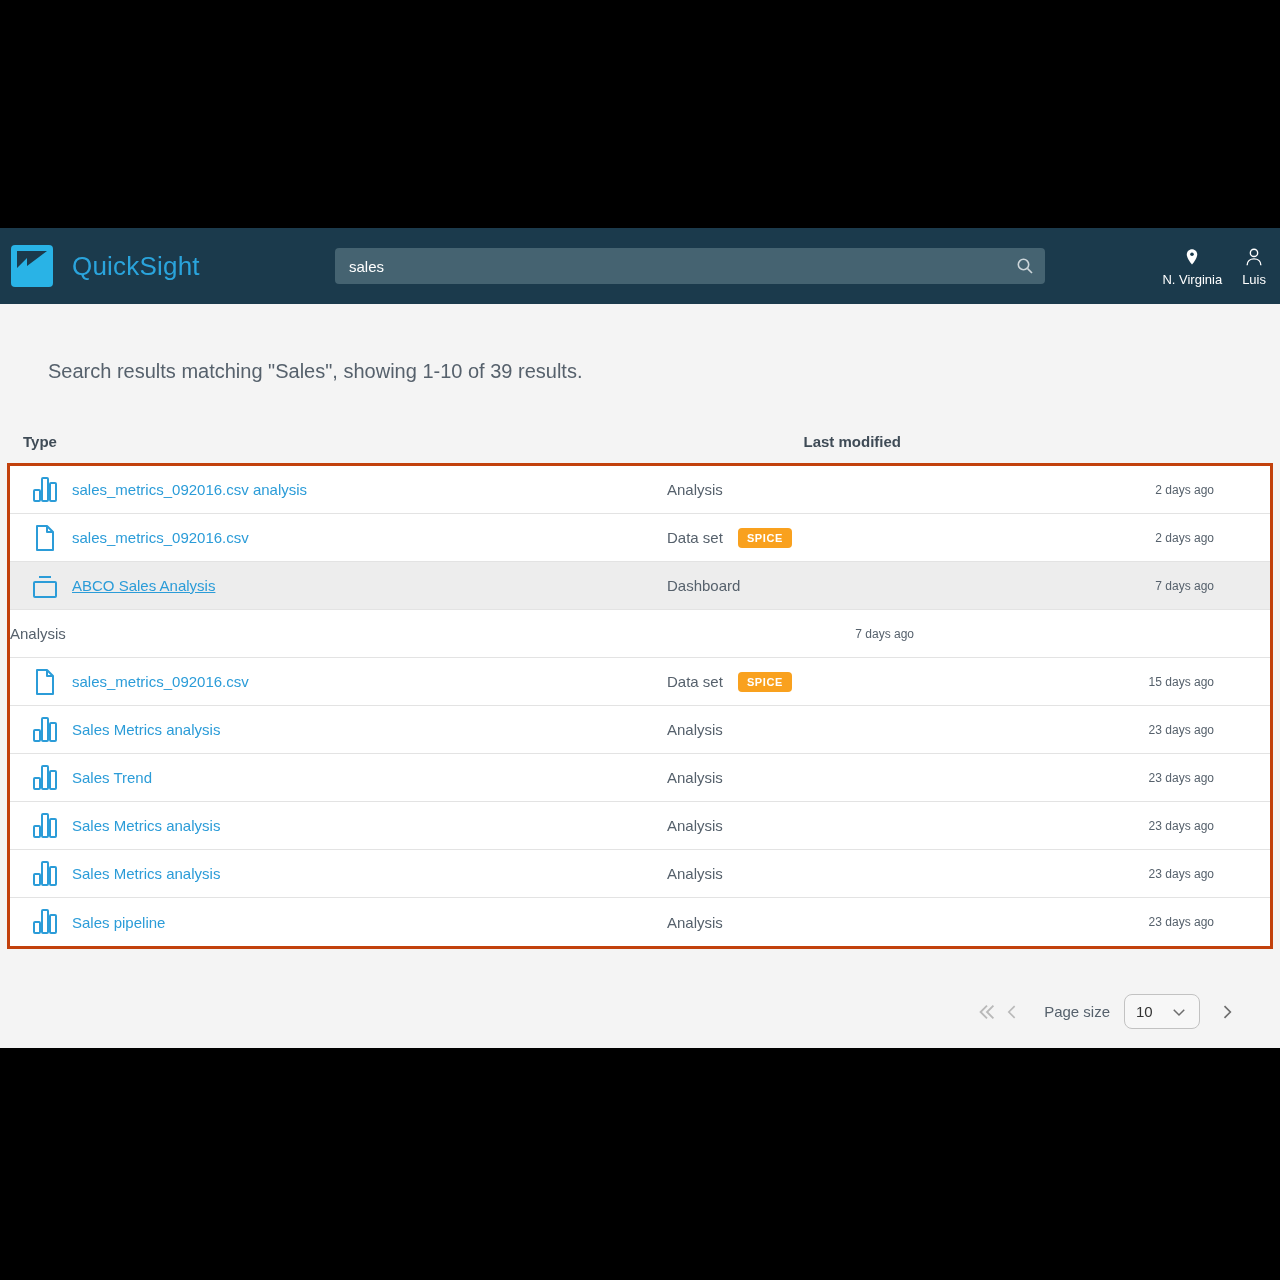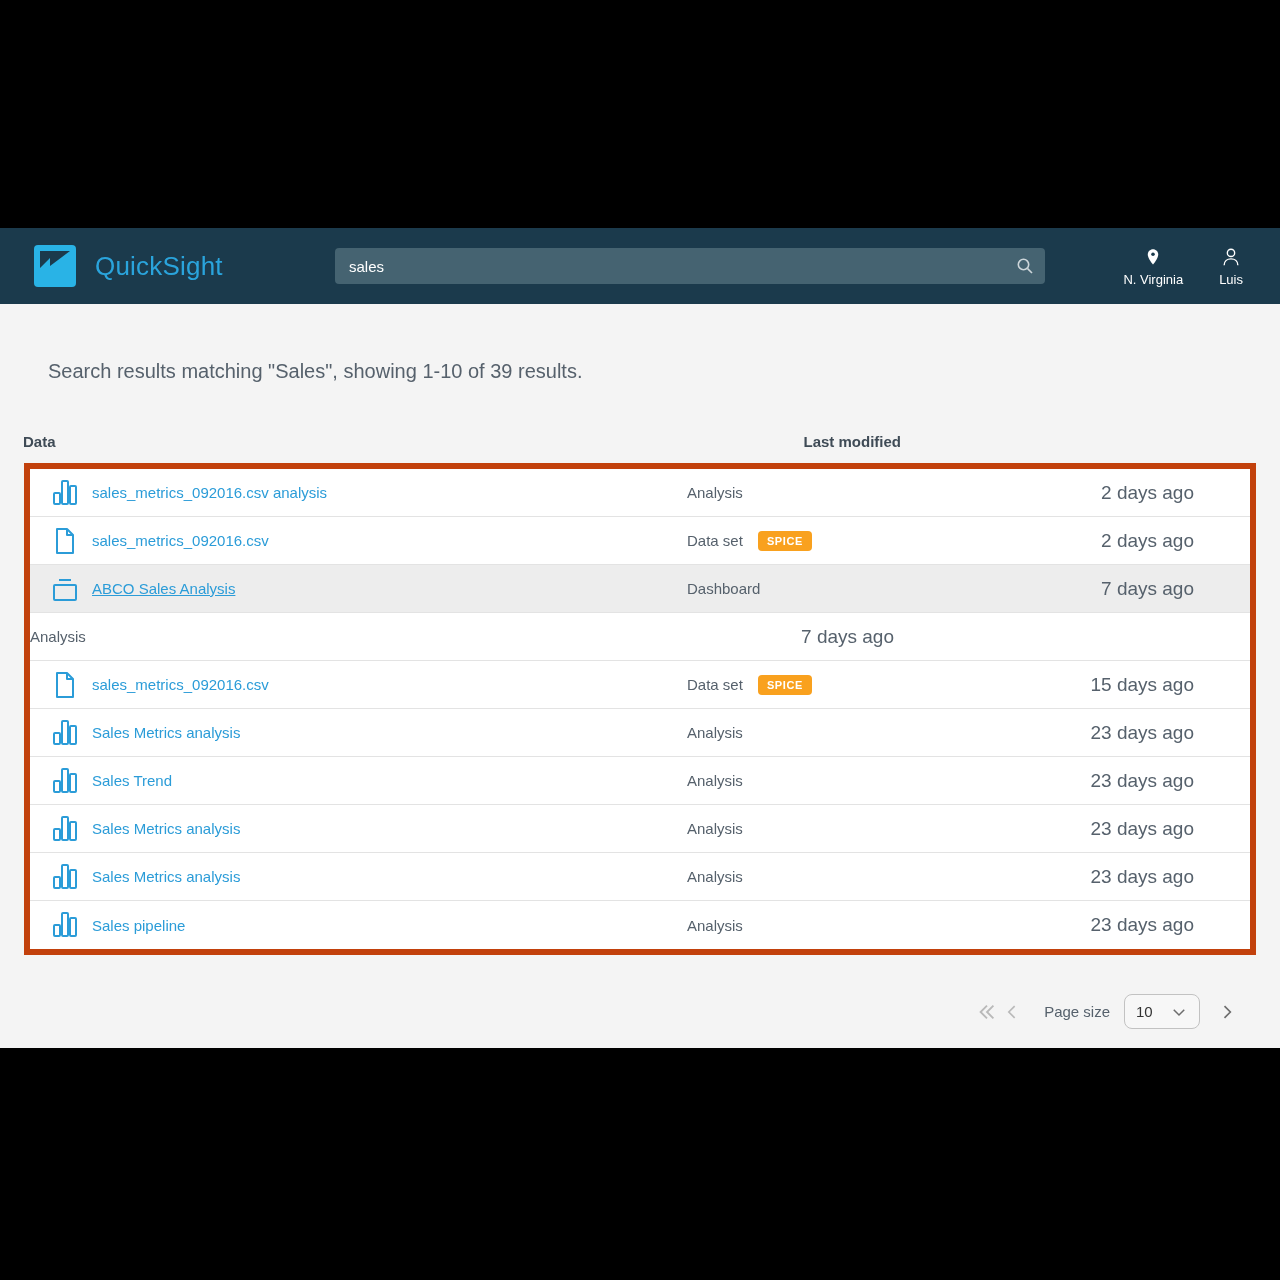--- a/index.html
+++ b/index.html
@@ -1,59 +1,59 @@
 <!DOCTYPE html>
 <html><head>
 <meta charset="utf-8">
 <style>
   * { margin:0; padding:0; box-sizing:border-box; }
   html,body { width:1280px; height:1280px; background:#000; overflow:hidden;
               font-family:"Liberation Sans", sans-serif; }
   .viewport { position:absolute; top:228px; left:0; width:1280px; height:820px; }
 
   
-  .navbar { height:76px; background:#1b3a4c; display:flex; align-items:center; padding:0 33px; }
+  .navbar { height:76px; background:#1b3a4c; display:flex; align-items:center; padding:0 10px; }
   .logo-box { width:44px; height:44px; flex:0 0 auto; }
   .brand { color:#2aa4dc; font-size:26px; margin-left:18px; letter-spacing:.2px; }
   .search-wrap { position:absolute; left:335px; width:710px; height:36px; top:20px; }
   .search-input { width:100%; height:100%; background:#456371; border:none; border-radius:4px;
                   color:#fff; font-size:15px; padding:0 40px 0 14px; outline:none;
                   font-family:"Liberation Sans", sans-serif; }
   .search-icon { position:absolute; right:10px; top:8px; width:20px; height:20px; cursor:pointer; }
-  .nav-right { margin-left:auto; display:flex; align-items:flex-start; gap:36px; padding-right:4px; }
+  .nav-right { margin-left:auto; display:flex; align-items:flex-start; gap:20px; padding-right:4px; }
   .nav-item { display:flex; flex-direction:column; align-items:center; color:#fff; cursor:pointer; }
   .nav-item .glyph { height:24px; display:flex; align-items:center; }
   .nav-item .lbl { font-size:13px; margin-top:3px; }
 
   
   .content { height:744px; background:#f4f4f4; position:relative; }
   .heading { padding:56px 26px 0 48px; font-size:20px; color:#56616c; }
 
   .table-header { margin:50px 23px 0; display:grid; grid-template-columns:657px 1fr 300px;
                   font-size:15px; font-weight:bold; color:#3f4b56; padding-bottom:13px; }
   .th-name { padding-left:58px; }
   .th-mod { text-align:right; padding-right:56px; }
 
-  .table { margin:0 24px; background:#fff; border:6px solid #c2410c; }
+  .table { margin:0 7px; background:#fff; border:3px solid #c2410c; }
   .row { display:grid; grid-template-columns:657px 1fr 300px; height:48px; align-items:center;
          border-bottom:1px solid #e3e3e3; background:#fff; }
   .row:last-child { border-bottom:none; }
   .row.highlighted { background:#ededed; }
   .cell-name { display:flex; align-items:center; padding-left:22px; }
   .row-icon { width:26px; height:28px; display:flex; align-items:center; justify-content:center; }
   .row-icon svg { display:none; }
   .row[data-icon="analysis"]  svg[data-icon-type="analysis"]  { display:block; }
   .row[data-icon="dataset"]   svg[data-icon-type="dataset"]   { display:block; }
   .row[data-icon="dashboard"] svg[data-icon-type="dashboard"] { display:block; }
   .row-link { margin-left:14px; font-size:15px; color:#2b9cd8; text-decoration:none; cursor:pointer; }
   .row.highlighted .row-link { text-decoration:underline; }
   .cell-type { display:flex; align-items:center; font-size:15px; color:#56616c; }
   .badge { margin-left:15px; background:#f9a11e; color:#fff; font-size:11px; font-weight:bold;
            letter-spacing:.6px; padding:4px 9px; border-radius:4px; }
-  .cell-mod { text-align:right; padding-right:56px; font-size:19px; color:#56616c; }
+  .cell-mod { text-align:right; padding-right:56px; font-size:12px; color:#56616c; }
 
   
   .pagination { position:absolute; right:40px; top:690px; display:flex; align-items:center; }
   .pg-btn { display:flex; align-items:center; justify-content:center; width:26px; height:26px; cursor:pointer; }
   .pg-label { font-size:15px; color:#56616c; margin:0 14px 0 18px; }
   .pg-select { width:76px; height:35px; border:1px solid #c2c2c2; border-radius:8px; background:#f7f7f7;
                display:flex; align-items:center; justify-content:space-between; padding:0 11px;
                font-size:15px; color:#333; cursor:pointer; }
   .pg-next { margin-left:14px; }
 </style>
@@ -101,21 +101,21 @@
         </span>
         <span class="lbl">Luis</span>
       </div>
     </div>
   </div>
 
   <div class="content">
     <div class="heading">Search results matching "Sales", showing 1-10 of 39 results.</div>
 
     <div class="table-header">
-      <div class="th-type">Data</div>
+      <div class="th-type">Type</div>
       <div class="th-mod">Last modified</div>
     </div>
 
     <div class="table">
         <div class="row" data-icon="analysis">
         <div class="cell-name">
           <span class="row-icon">
             <svg data-icon-type="analysis" viewBox="0 0 26 28" width="26" height="28" fill="none" stroke="#2b9cd8" stroke-width="2">
               <rect x="2" y="14" width="6" height="11" rx="1"></rect>
               <rect x="10" y="2" width="6" height="23" rx="1"></rect>

